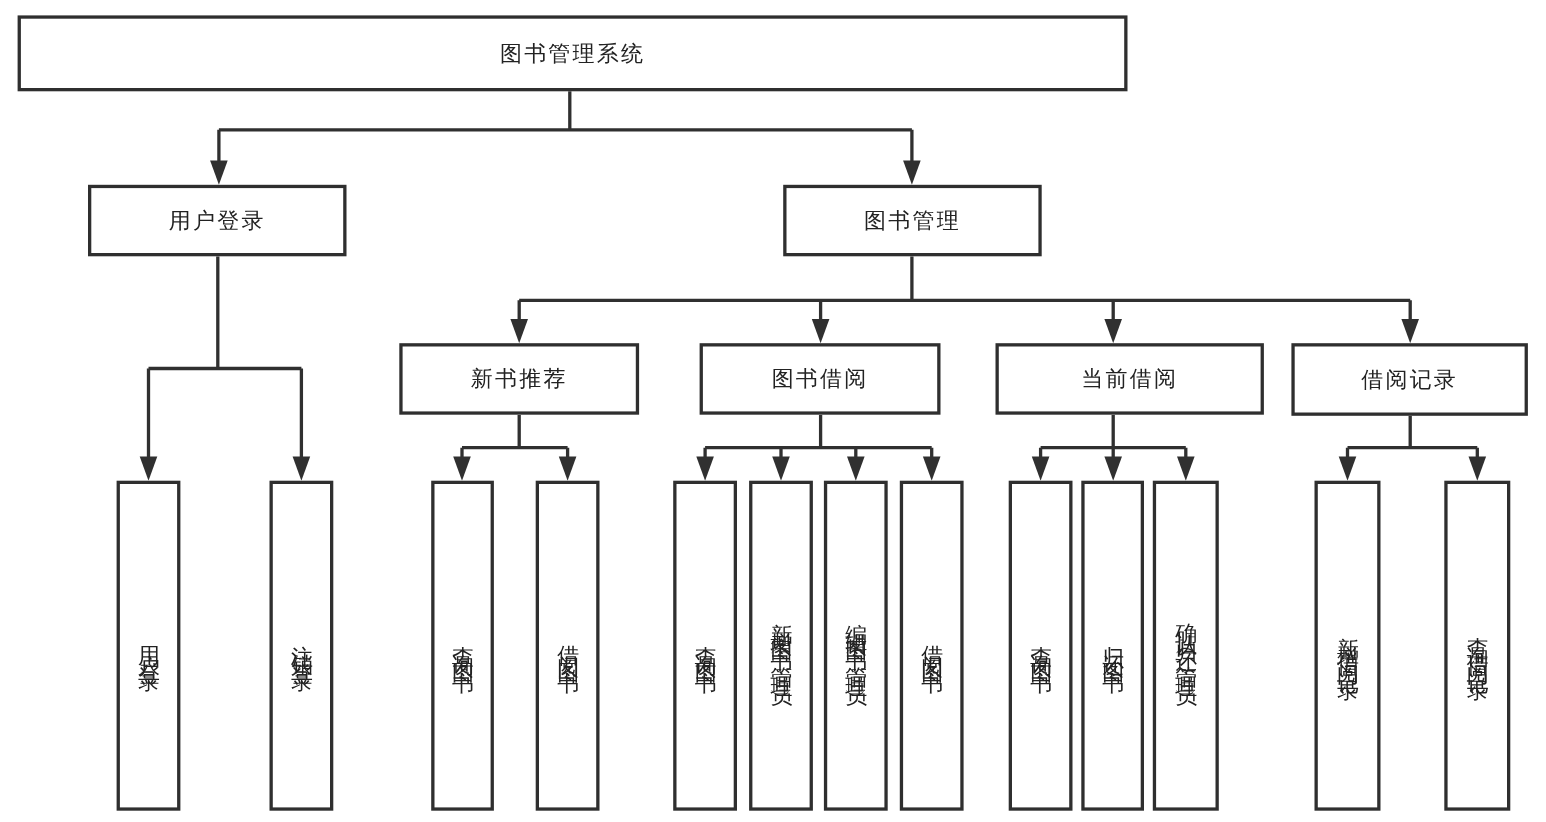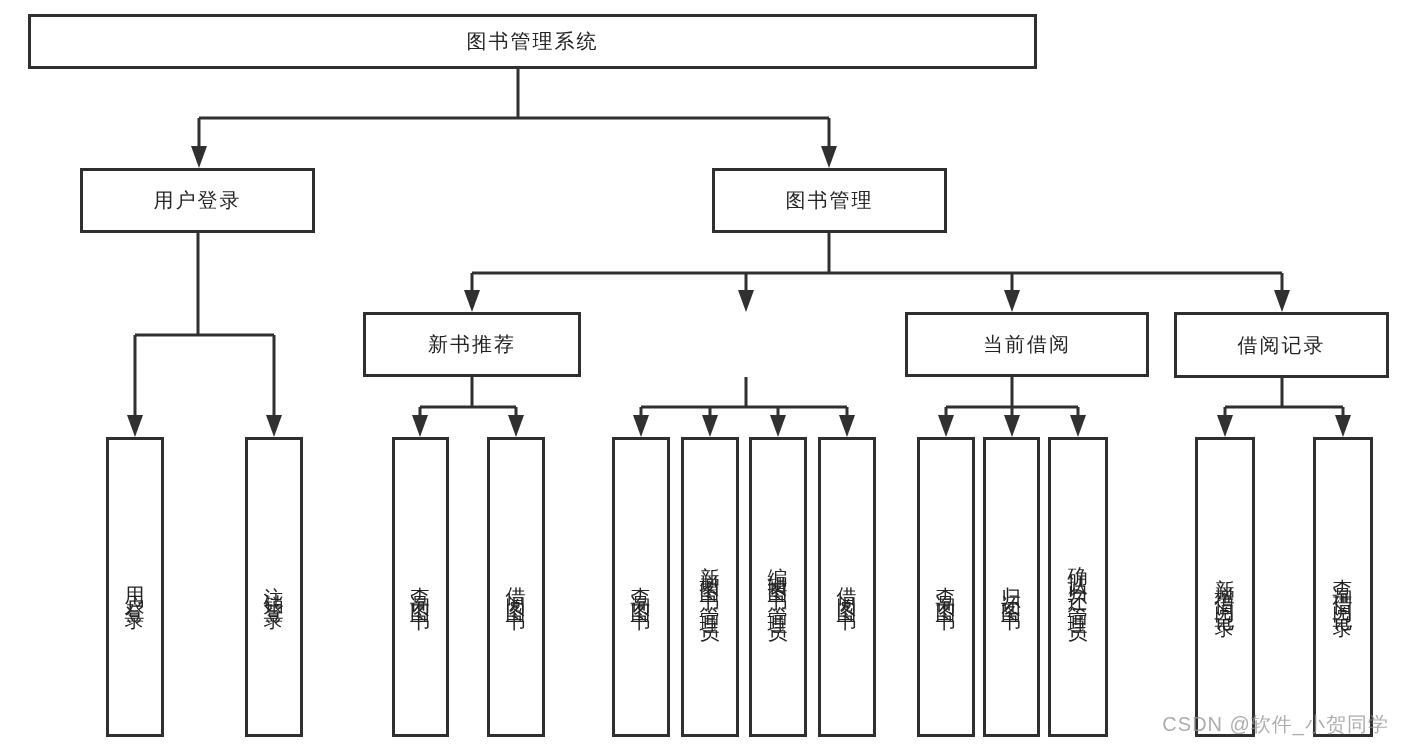--- a/index.html
+++ b/index.html
@@ -89,33 +89,36 @@
       <polygon points="770,415 786,415 778,437"></polygon>
       <polygon points="839,415 855,415 847,437"></polygon>
       <polygon points="938,415 954,415 946,437"></polygon>
       <polygon points="1004,415 1020,415 1012,437"></polygon>
       <polygon points="1070,415 1086,415 1078,437"></polygon>
       <polygon points="1217,415 1233,415 1225,437"></polygon>
       <polygon points="1335,415 1351,415 1343,437"></polygon>
     </g>
   </svg>
 
-  <div class="node" style="left:28px;top:14px;width:1009px;height:55px">
+  <div class="node" style="left:16px;top:14px;width:1009px;height:69px">
     <span class="lbl">图书管理系统</span>
   </div>
 
   <div class="node" style="left:80px;top:168px;width:235px;height:65px">
     <span class="lbl">用户登录</span>
   </div>
   <div class="node" style="left:712px;top:168px;width:235px;height:65px">
     <span class="lbl">图书管理</span>
   </div>
 
   <div class="node" style="left:363px;top:312px;width:218px;height:65px">
     <span class="lbl">新书推荐</span>
+  </div>
+  <div class="node" style="left:636px;top:312px;width:219px;height:65px">
+    <span class="lbl">图书借阅</span>
   </div>
   <div class="node" style="left:905px;top:312px;width:244px;height:65px">
     <span class="lbl">当前借阅</span>
   </div>
   <div class="node" style="left:1174px;top:312px;width:215px;height:66px">
     <span class="lbl">借阅记录</span>
   </div>
 
   <div class="node" style="left:106px;top:437px;width:58px;height:300px">
     <span class="lbl-v">用户登录</span>
@@ -154,15 +157,14 @@
     <span class="lbl-v">确认归还（管理员）</span>
   </div>
 
   <div class="node" style="left:1195px;top:437px;width:60px;height:300px">
     <span class="lbl-v">新增借阅记录</span>
   </div>
   <div class="node" style="left:1313px;top:437px;width:60px;height:300px">
     <span class="lbl-v">查询借阅记录</span>
   </div>
 
-  <div class="watermark">CSDN @软件_小贺同学</div>
 
 </div>
 
 </body></html>

